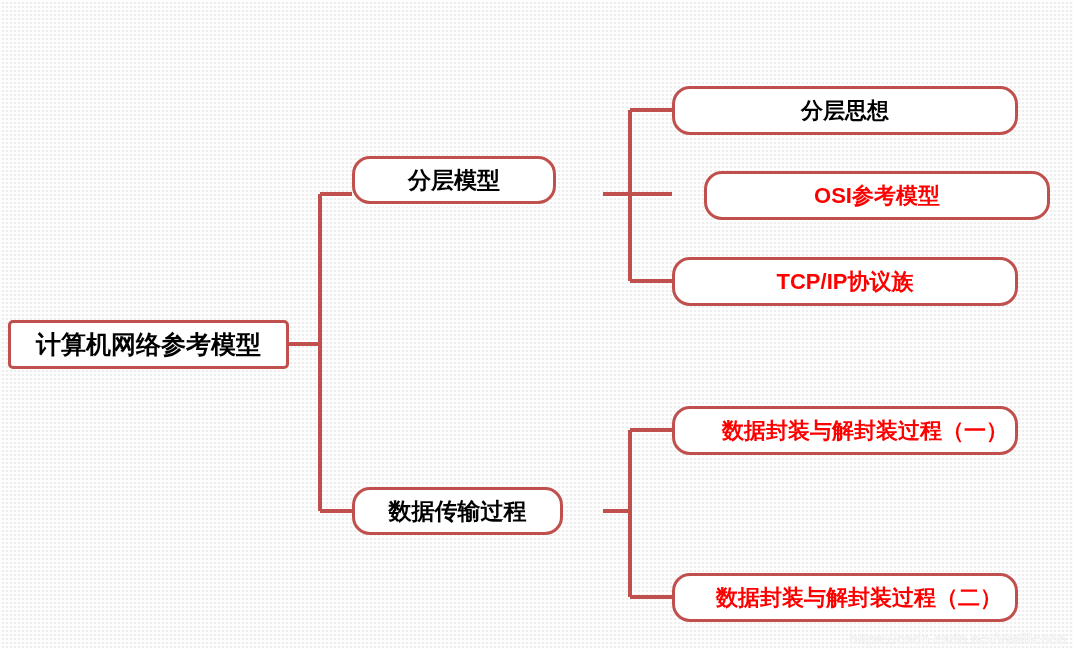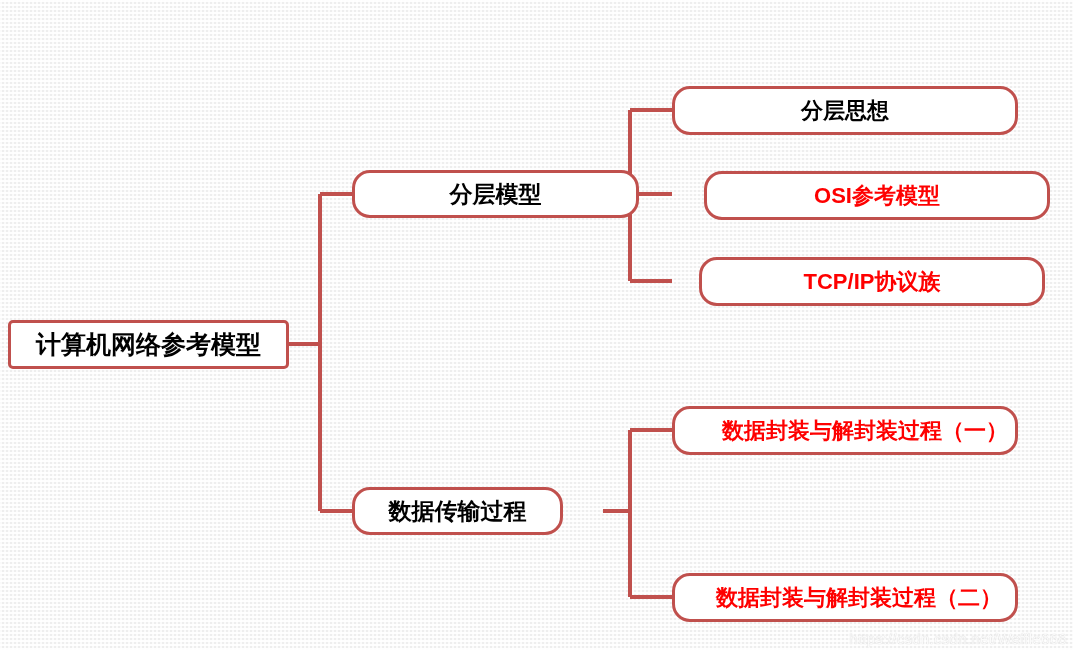--- a/index.html
+++ b/index.html
@@ -71,42 +71,42 @@
 
   
   #node-root {
     left: 8px;  top: 320px;  width: 281px;  height: 49px;
     border-radius: 5px;
   }
   #node-root span { font-size: 25px; }
 
   
   #node-layer-model {
-    left: 352px; top: 170px; width: 287px; height: 48px;
+    left: 352px; top: 156px; width: 204px; height: 48px;
   }
   #node-layer-model span { font-size: 23px; }
 
   #node-data-transfer {
     left: 352px; top: 487px; width: 211px; height: 48px;
   }
   #node-data-transfer span { font-size: 23px; }
 
   
   #node-layering-idea {
     left: 672px; top: 86px; width: 346px; height: 49px;
   }
   #node-layering-idea span { font-size: 22px; }
 
   #node-osi-model {
     left: 672px; top: 171px; width: 346px; height: 49px; margin-left: 32px;
   }
   #node-osi-model span { font-size: 22px; }
 
   #node-tcpip-suite {
-    left: 672px; top: 257px; width: 346px; height: 49px; margin-left: 27px;
+    left: 672px; top: 257px; width: 346px; height: 49px;
   }
   #node-tcpip-suite span { font-size: 22px; }
 
   
   #node-encap-1 {
     left: 672px; top: 406px; width: 346px; height: 49px;
   }
   #node-encap-1 span { font-size: 22px; margin-left: 40px; }
 
   #node-encap-2 {

